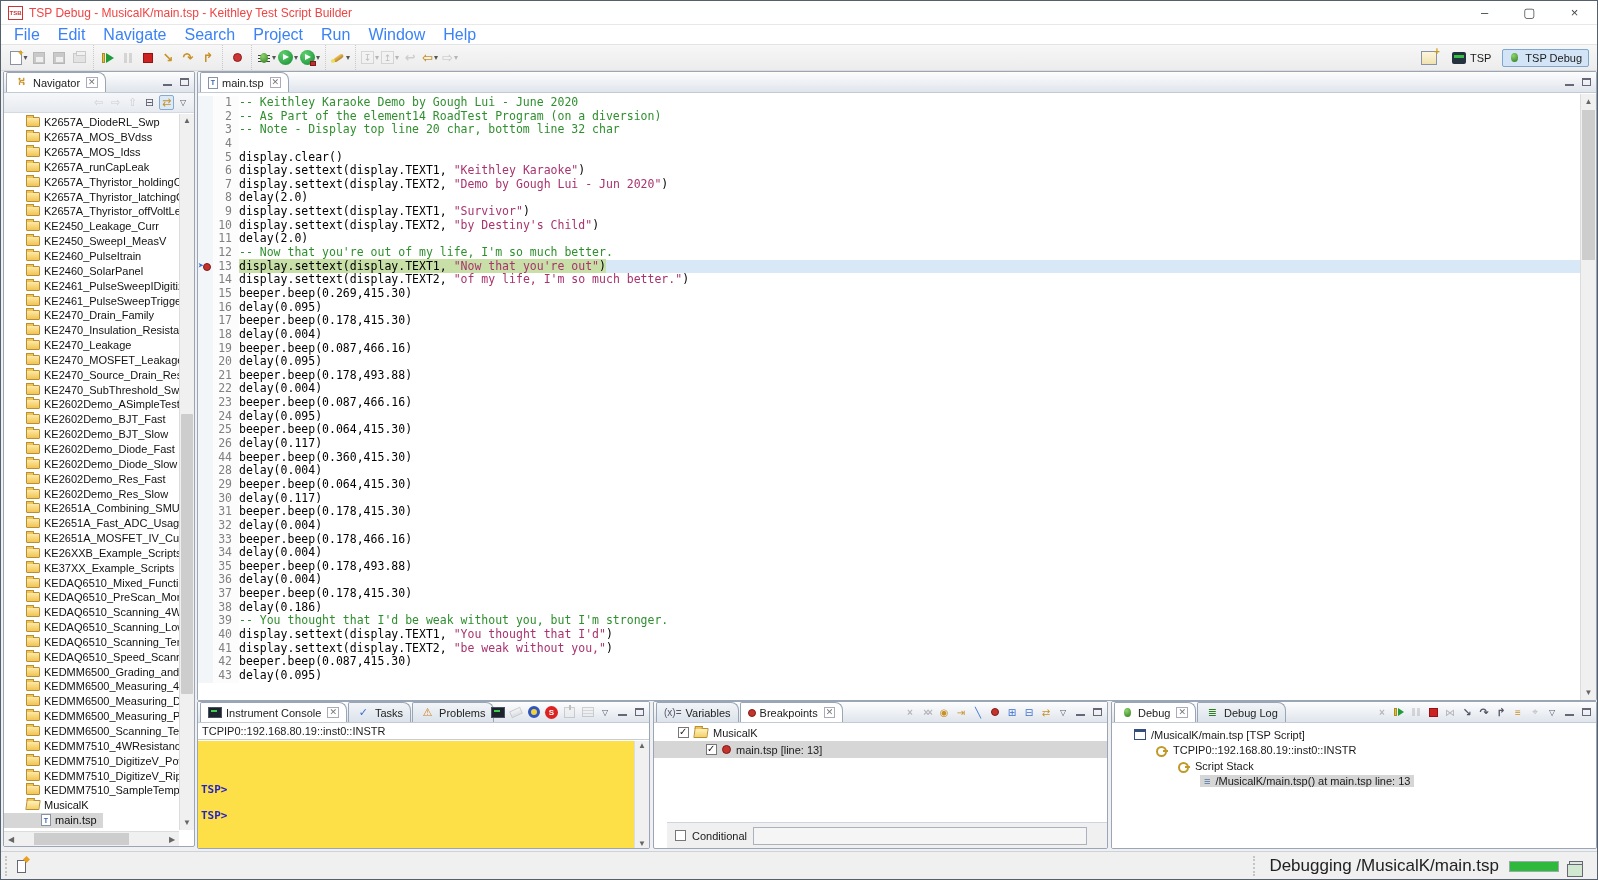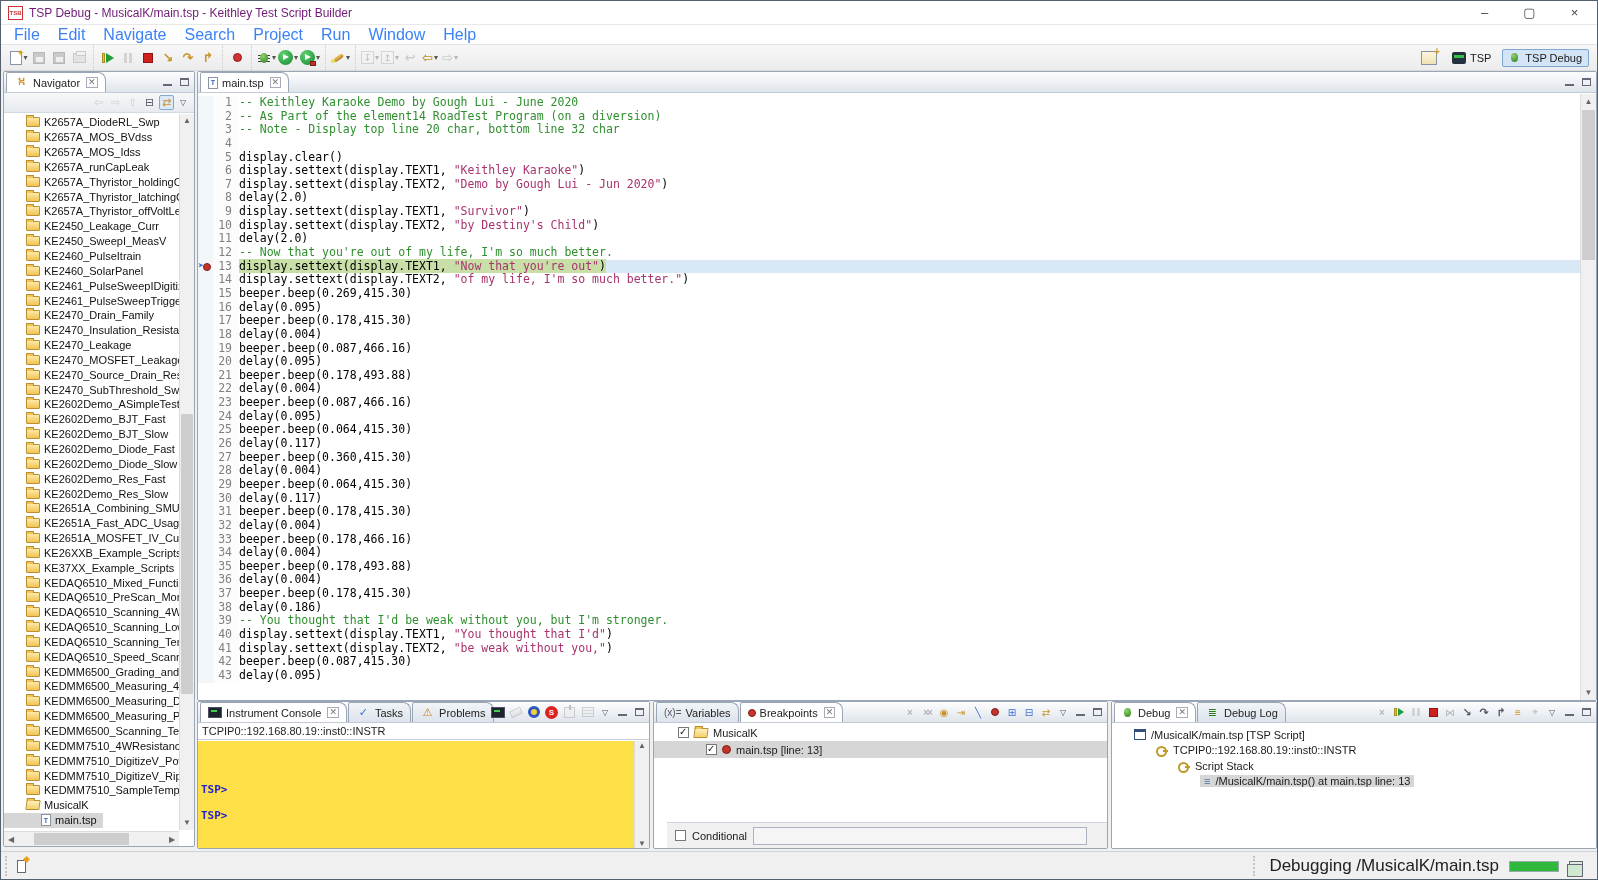--- a/index.html
+++ b/index.html
@@ -3,21 +3,21 @@
 <meta charset="utf-8">
 <style>
   * { margin:0; padding:0; box-sizing:border-box; }
   html,body { background:#888; }
   body { font-family:"Liberation Sans","DejaVu Sans",sans-serif; }
   #root { position:relative; width:1598px; height:880px; background:#f0f0f0; border:1px solid #55606e; overflow:hidden; font-size:11px; color:#1a1a1a; }
 
   
   .titlebar { position:absolute; left:0; top:0; width:100%; height:24px; background:#fff; display:flex; align-items:center; border-bottom:1px solid #e8e8e8; }
   .app-logo { width:15px; height:14px; border:1px solid #c33; color:#c33; font-size:6px; font-weight:bold; display:flex; align-items:center; justify-content:center; margin:0 6px 0 7px; background:#fff; }
-  .title-text { font-size:12px; color:#701a75; }
+  .title-text { font-size:12px; color:#ef4444; }
   .win-controls { margin-left:auto; display:flex; height:100%; }
   .win-btn { width:45px; height:100%; display:flex; align-items:center; justify-content:center; font-size:13px; color:#444; }
 
   
   .menubar { position:absolute; left:0; top:24px; width:100%; height:20px; background:#fff; display:flex; align-items:center; padding-left:4px; border-bottom:1px solid #e4e4e4; }
   .menu-item { padding:2px 9px; font-size:16px; color:#3b82f6; }
 
   
   .toolbar { position:absolute; left:0; top:44px; width:100%; height:26px; background:linear-gradient(#f7f7f7,#ececec); display:flex; align-items:center; border-bottom:1px solid #dcdcdc; }
   .tb-group { display:flex; align-items:center; height:100%; padding:0 4px; border-left:1px dotted #c9c9c9; }
@@ -550,21 +550,21 @@
         <div class="code-row"><span class="gutter"></span><span class="lnum">17</span><span class="ltext">beeper.beep(0.178,415.30)</span></div>
         <div class="code-row"><span class="gutter"></span><span class="lnum">18</span><span class="ltext">delay(0.004)</span></div>
         <div class="code-row"><span class="gutter"></span><span class="lnum">19</span><span class="ltext">beeper.beep(0.087,466.16)</span></div>
         <div class="code-row"><span class="gutter"></span><span class="lnum">20</span><span class="ltext">delay(0.095)</span></div>
         <div class="code-row"><span class="gutter"></span><span class="lnum">21</span><span class="ltext">beeper.beep(0.178,493.88)</span></div>
         <div class="code-row"><span class="gutter"></span><span class="lnum">22</span><span class="ltext">delay(0.004)</span></div>
         <div class="code-row"><span class="gutter"></span><span class="lnum">23</span><span class="ltext">beeper.beep(0.087,466.16)</span></div>
         <div class="code-row"><span class="gutter"></span><span class="lnum">24</span><span class="ltext">delay(0.095)</span></div>
         <div class="code-row"><span class="gutter"></span><span class="lnum">25</span><span class="ltext">beeper.beep(0.064,415.30)</span></div>
         <div class="code-row"><span class="gutter"></span><span class="lnum">26</span><span class="ltext">delay(0.117)</span></div>
-        <div class="code-row"><span class="gutter"></span><span class="lnum">27</span><span class="ltext">beeper.beep(0.360,415.30)</span></div>
+        <div class="code-row"><span class="gutter"></span><span class="lnum">44</span><span class="ltext">beeper.beep(0.360,415.30)</span></div>
         <div class="code-row"><span class="gutter"></span><span class="lnum">28</span><span class="ltext">delay(0.004)</span></div>
         <div class="code-row"><span class="gutter"></span><span class="lnum">29</span><span class="ltext">beeper.beep(0.064,415.30)</span></div>
         <div class="code-row"><span class="gutter"></span><span class="lnum">30</span><span class="ltext">delay(0.117)</span></div>
         <div class="code-row"><span class="gutter"></span><span class="lnum">31</span><span class="ltext">beeper.beep(0.178,415.30)</span></div>
         <div class="code-row"><span class="gutter"></span><span class="lnum">32</span><span class="ltext">delay(0.004)</span></div>
         <div class="code-row"><span class="gutter"></span><span class="lnum">33</span><span class="ltext">beeper.beep(0.178,466.16)</span></div>
         <div class="code-row"><span class="gutter"></span><span class="lnum">34</span><span class="ltext">delay(0.004)</span></div>
         <div class="code-row"><span class="gutter"></span><span class="lnum">35</span><span class="ltext">beeper.beep(0.178,493.88)</span></div>
         <div class="code-row"><span class="gutter"></span><span class="lnum">36</span><span class="ltext">delay(0.004)</span></div>
         <div class="code-row"><span class="gutter"></span><span class="lnum">37</span><span class="ltext">beeper.beep(0.178,415.30)</span></div>

